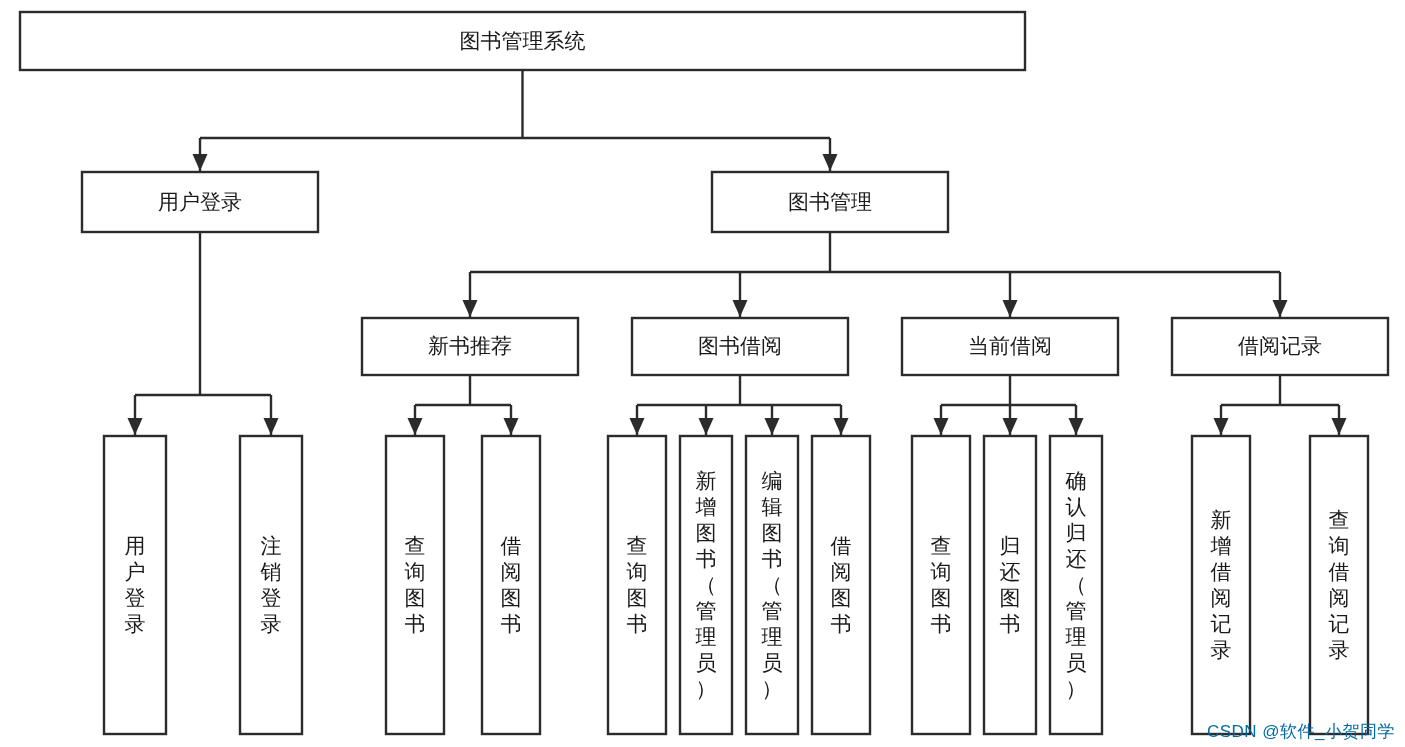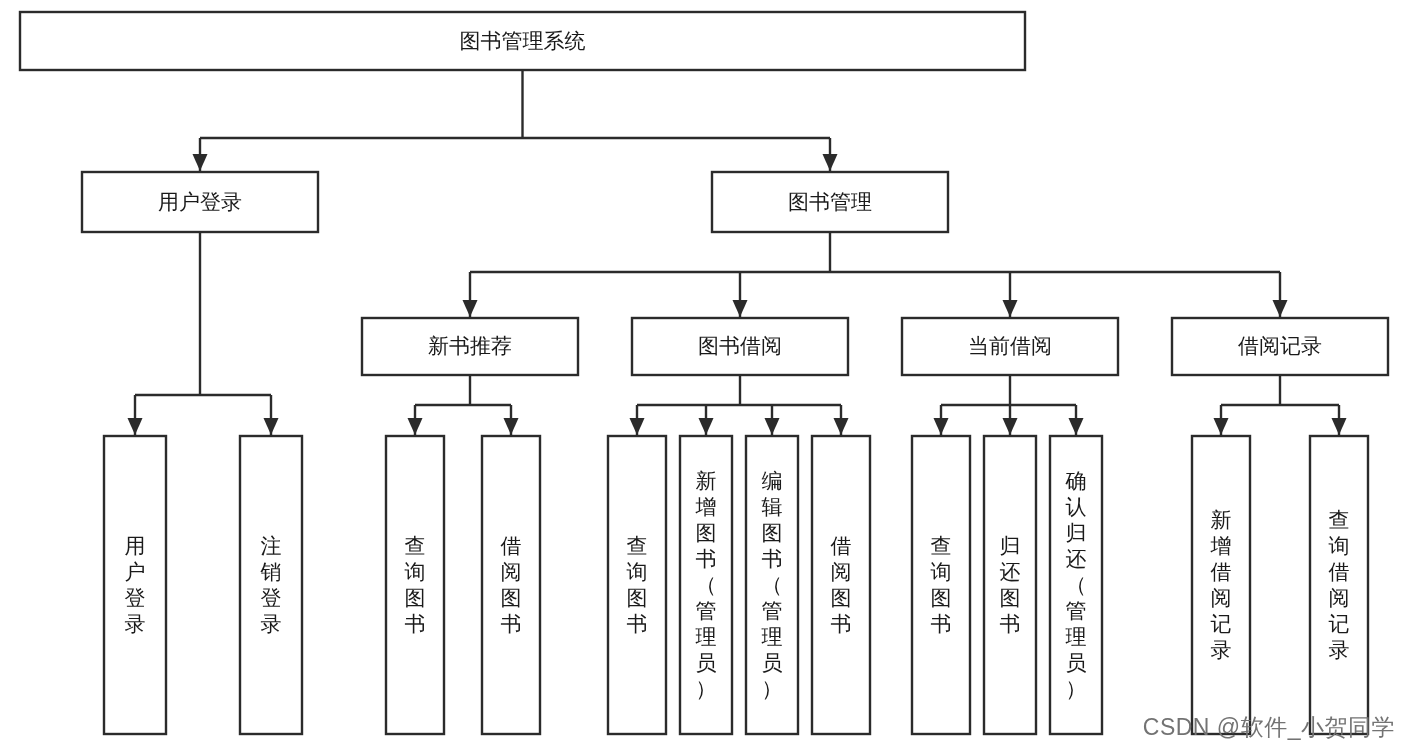--- a/index.html
+++ b/index.html
@@ -52,22 +52,22 @@
     font-family: "Liberation Sans", "DejaVu Sans", sans-serif;
     font-size: 21px;
     fill: #1a1a1a;
     text-anchor: middle;
   }
   .watermark {
     position: absolute;
     right: 10px;
     bottom: 4px;
     font-family: "Liberation Sans", "DejaVu Sans", sans-serif;
-    font-size: 23px;
-    color: #737373;
+    font-size: 17px;
+    color: #0369a1;
     letter-spacing: 0.5px;
     white-space: nowrap;
     user-select: none;
   }
 </style>
 </head>
 <body>
 
 <div id="diagram-root">
   <svg id="flow-svg" viewBox="0 0 1405 747" xmlns="http://www.w3.org/2000/svg">

